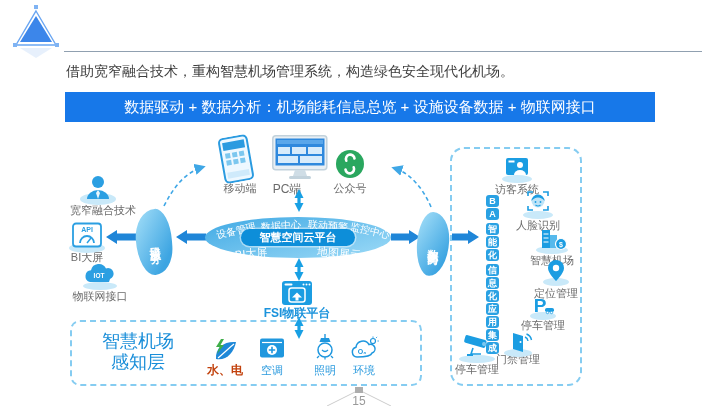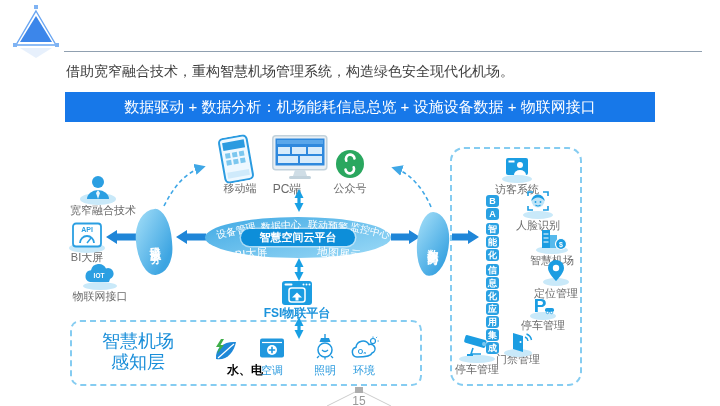--- a/index.html
+++ b/index.html
@@ -22,21 +22,21 @@
   .blob{position:absolute;background:linear-gradient(120deg,#9ad9f6 10%,#3da5e2 80%);
         display:flex;align-items:center;justify-content:center;}
   .blob span{writing-mode:vertical-rl;text-orientation:upright;color:#fff;font-size:11px;font-weight:bold;letter-spacing:2px;}
   .blobL{left:136px;top:209px;width:36px;height:66px;border-radius:58% 42% 52% 48% / 45% 50% 42% 55%;transform:rotate(-4deg);}
   .blobR{left:417px;top:212px;width:32px;height:64px;border-radius:46% 54% 58% 42% / 52% 44% 56% 48%;transform:rotate(3deg);}
   .dashbox{position:absolute;border:2px dashed #85ccf1;border-radius:14px;}
   .chip{position:absolute;left:486px;width:13px;height:12px;background:#29a1e3;border-radius:3px;
         color:#fff;font-size:9px;font-weight:bold;text-align:center;line-height:12px;}
   .sense-title{position:absolute;left:86px;top:331px;width:104px;text-align:center;font-size:18px;
                font-weight:normal;color:#1a8ed9;line-height:21px;}
-  .wp{position:absolute;font-size:12px;font-weight:bold;color:#000000;text-align:center;white-space:nowrap;margin-left:20px;}
+  .wp{position:absolute;font-size:12px;font-weight:bold;color:#c2410c;text-align:center;white-space:nowrap;}
   .pagenum{position:absolute;left:345px;top:394px;width:28px;text-align:center;font-size:12px;color:#9a9a9a;}
   svg{display:block;}
 </style>
 </head>
 <body>
 
 <div id="slide">
 
   <div class="n" style="left:10px;top:4px">
     <svg width="52" height="54" viewBox="0 0 52 54">

